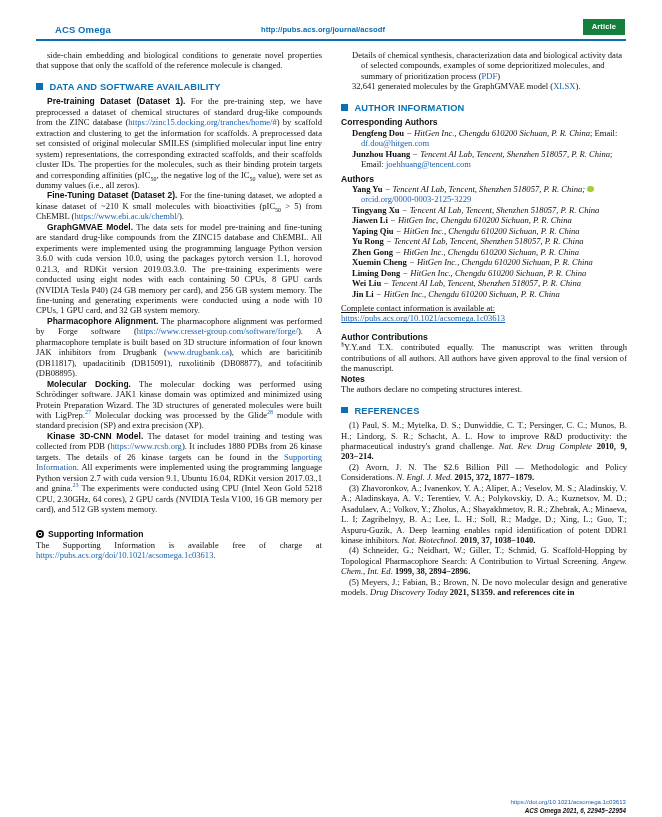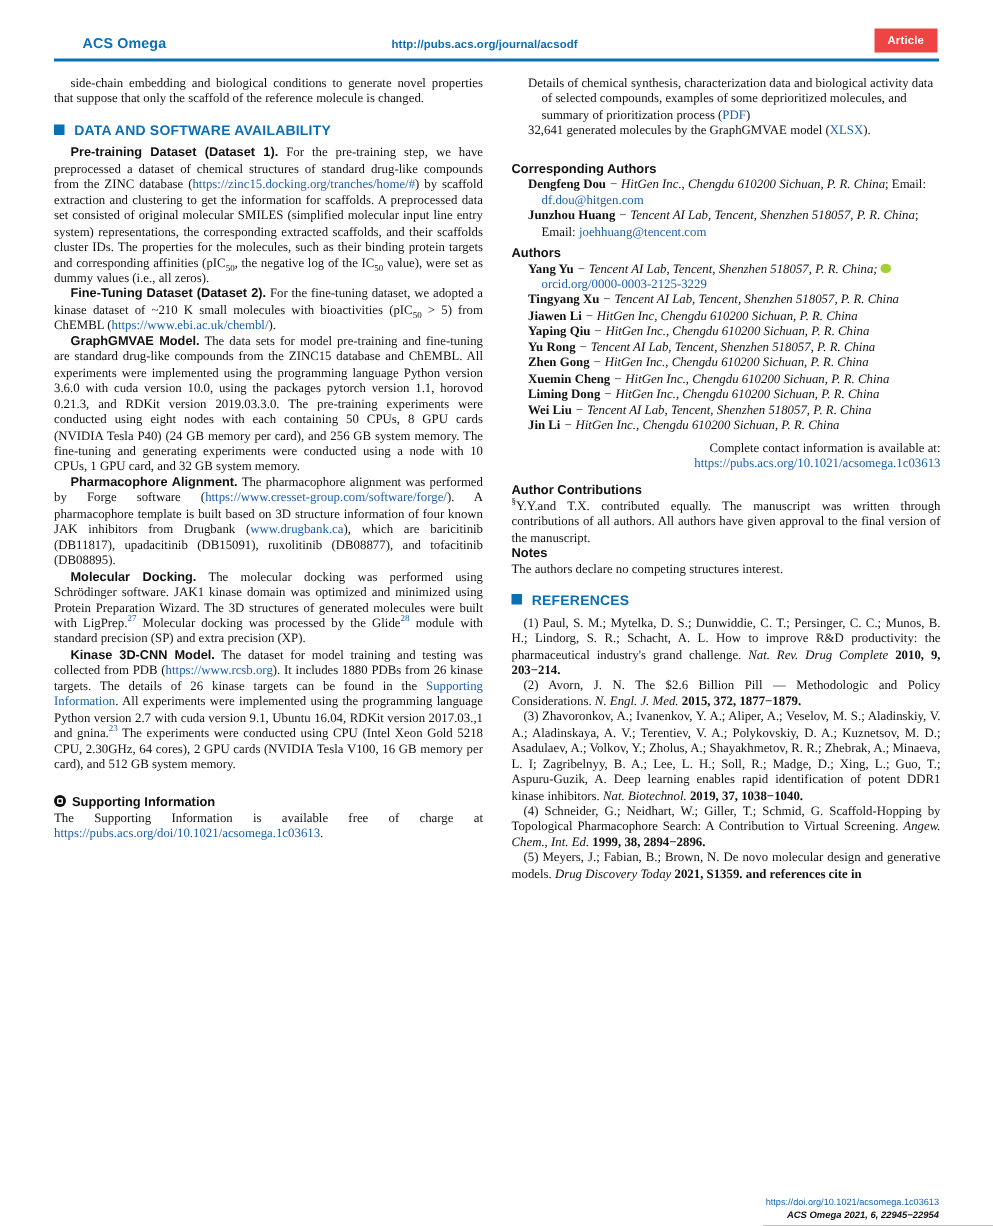--- a/index.html
+++ b/index.html
@@ -52,21 +52,21 @@
     font-size: 7.6px;
     font-weight: 700;
     color: #0a6fb5;
     letter-spacing: 0.05px;
     padding-left: 20px;
   }
   .runhead-tag {
     position: absolute;
     right: 1px;
     top: -3px;
-    background: #ef4444;
+    background: #15803d;
     color: #ffffff;
     font-family: "Liberation Sans", sans-serif;
     font-size: 7.6px;
     font-weight: 700;
     padding: 3px 9px 4px 9px;
     letter-spacing: 0.1px;
   }
 
   
   .col {
@@ -176,21 +176,21 @@
   
   .author-entry {
     text-indent: -9px;
     padding-left: 20px;
     text-align: left;
   }
   .ref-entry {
     text-indent: 8px;
     text-align: justify;
   }
-  .contact-line { text-indent: 0; text-align: right; }
+  .contact-line { text-indent: 0; text-align: left; text-decoration: underline; }
 
   
   .folio {
     position: absolute;
     left: 36px;
     top: 830px;
     font-family: Liberation Mono, monospace;
     font-size: 8px;
     font-weight: 700;
     color: #111;
@@ -258,20 +258,21 @@
     <p class="noindent"><span>The Supporting Information is available free of charge at </span><span class="link">https://pubs.acs.org/doi/10.1021/acsomega.1c03613</span><span>.</span></p>
   </div>
 
   <div class="col col-right">
 
     <p class="author-entry"><span>Details of chemical synthesis, characterization data and biological activity data of selected compounds, examples of some deprioritized molecules, and summary of prioritization process (</span><span class="link">PDF</span><span>)</span></p>
 
     <p class="author-entry"><span>32,641 generated molecules by the GraphGMVAE model (</span><span class="link">XLSX</span><span>).</span></p>
 
     <div class="gap-l"></div>
+    <p class="sechead"><span class="sqmark"></span><span>AUTHOR INFORMATION</span></p>
     <div class="gap-s"></div>
 
     <p class="subhead-sans">Corresponding Authors</p>
 
     <p class="author-entry"><span class="bd">Dengfeng Dou</span><span class="it"> − HitGen Inc., Chengdu 610200 Sichuan, P. R. China</span><span>; Email: </span><span class="link">df.dou@hitgen.com</span></p>
 
     <p class="author-entry"><span class="bd">Junzhou Huang</span><span class="it"> − Tencent AI Lab, Tencent, Shenzhen 518057, P. R. China</span><span>; Email: </span><span class="link">joehhuang@tencent.com</span></p>
 
     <div class="gap-s"></div>
     <p class="subhead-sans">Authors</p>

